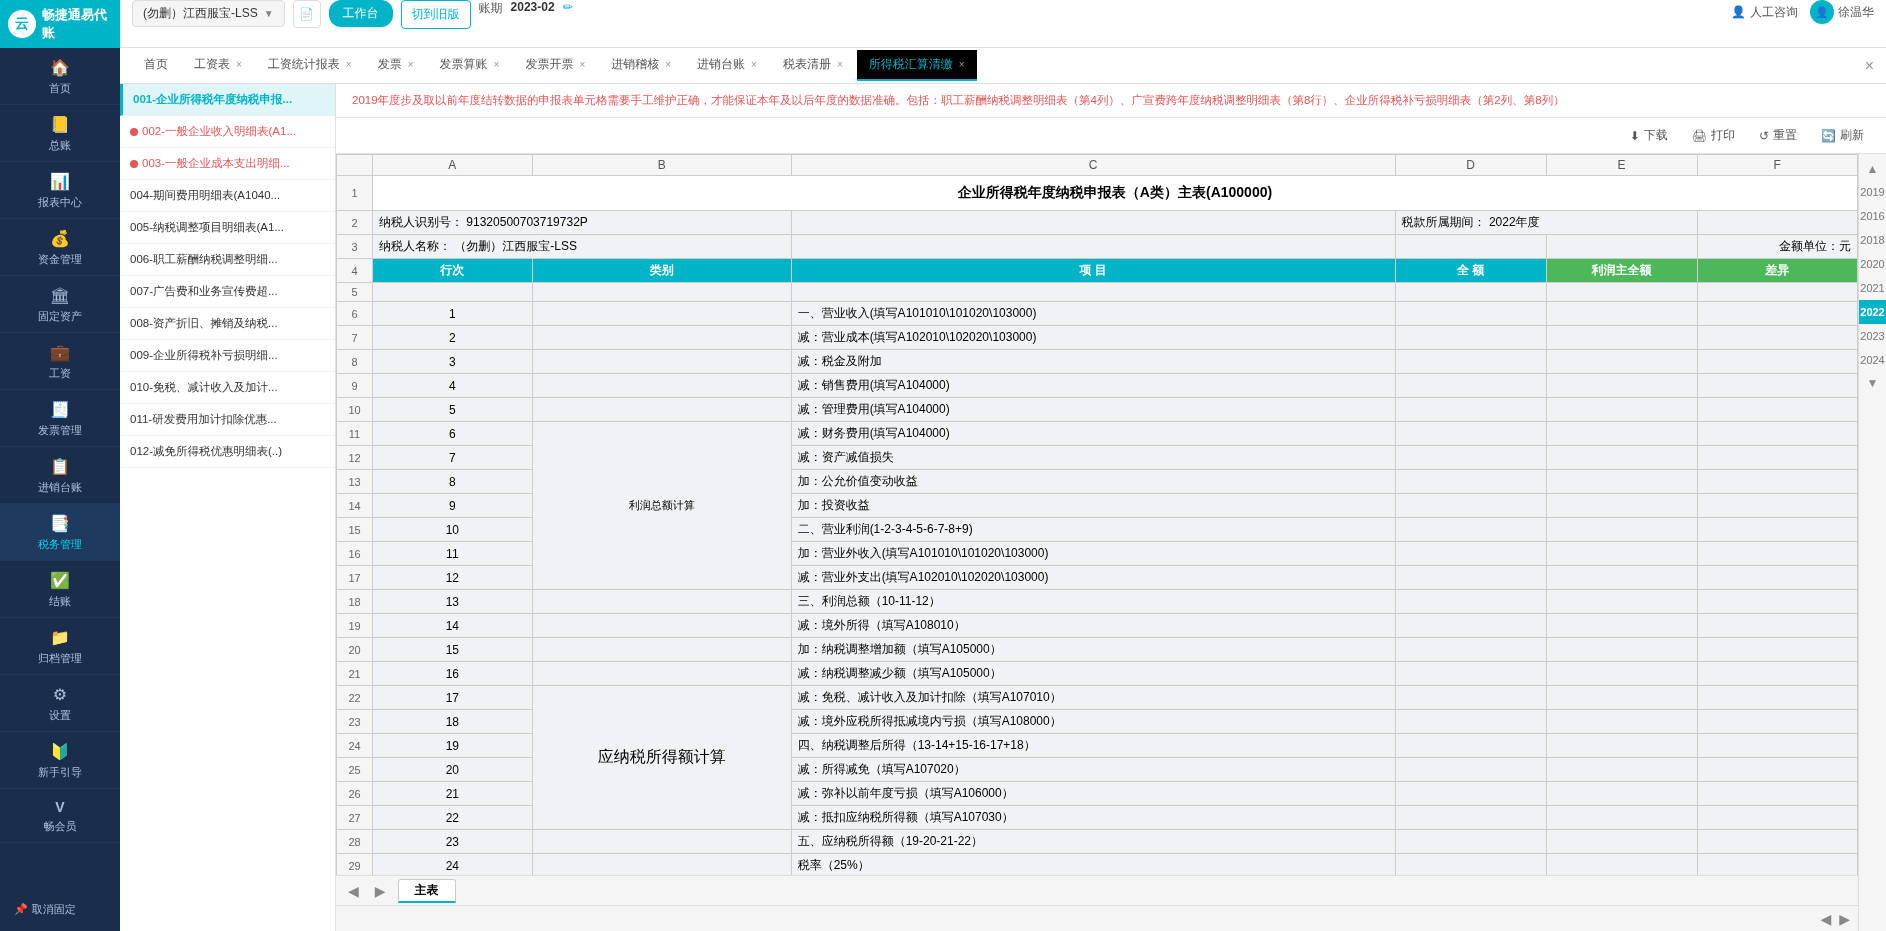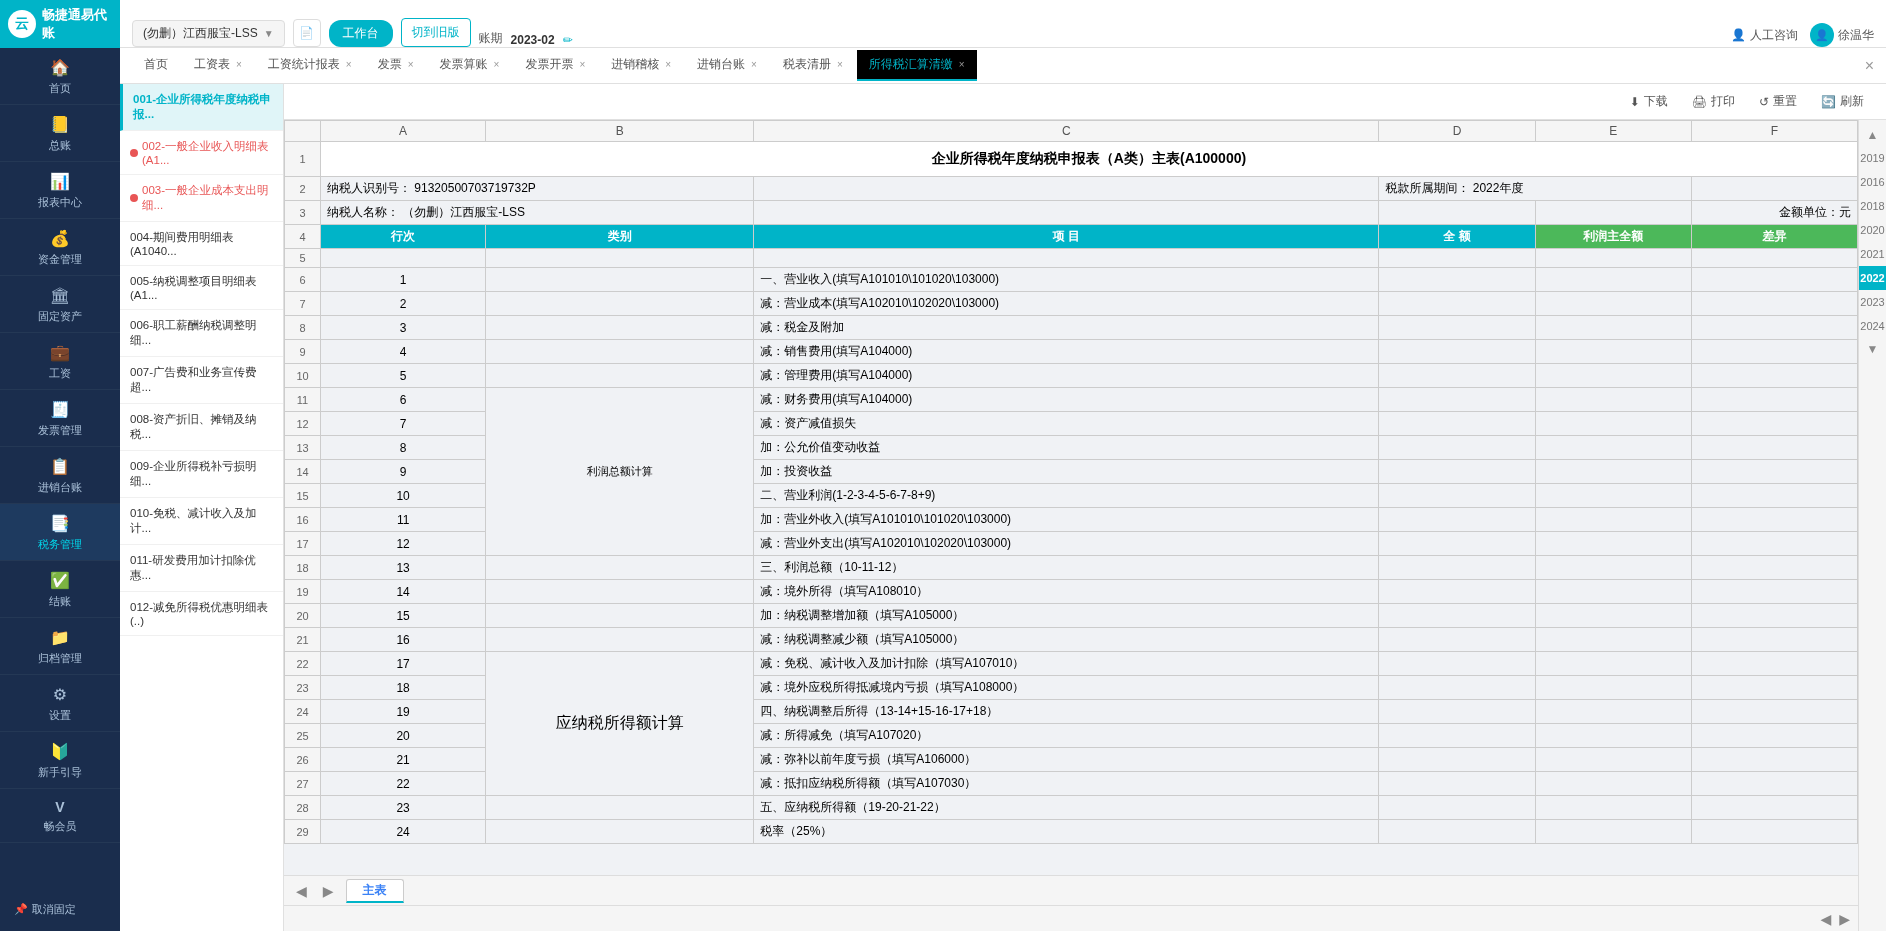--- a/index.html
+++ b/index.html
@@ -13,21 +13,21 @@
     .sidebar-item { display: flex; flex-direction: column; align-items: center; padding: 10px 4px 8px; cursor: pointer; color: #aac0d8; font-size: 11px; border-bottom: 1px solid #243855; gap: 4px; }
     .sidebar-item.active { background: #1e3a5f; color: #00d4e8; }
     .sidebar-item .nav-icon { font-size: 16px; }
     .sidebar-footer { padding: 10px; display: flex; flex-direction: column; align-items: center; gap: 6px; }
     .sidebar-footer-item { display: flex; align-items: center; gap: 4px; color: #aac0d8; font-size: 11px; cursor: pointer; padding: 4px; width: 100%; }
 
     
     .main { flex: 1; display: flex; flex-direction: column; overflow: hidden; }
 
     
-    .topbar { background: #fff; height: 48px; display: flex; align-items: flex-end; padding: 0 12px; border-bottom: 1px solid #e0e0e0; gap: 8px; flex-shrink: 0; }
+    .topbar { background: #fff; height: 48px; display: flex; align-items: flex-start; padding: 0 12px; border-bottom: 1px solid #e0e0e0; gap: 8px; flex-shrink: 0; }
     .company-selector { display: flex; align-items: center; gap: 6px; background: #f5f5f5; border: 1px solid #ddd; border-radius: 4px; padding: 4px 10px; cursor: pointer; font-size: 12px; color: #333; }
     .company-selector .chevron { color: #888; font-size: 10px; }
     .doc-btn { width: 28px; height: 28px; border: 1px solid #ddd; border-radius: 4px; display: flex; align-items: center; justify-content: center; cursor: pointer; background: #fff; }
     .workbench-btn { background: #00b4c8; color: #fff; border: none; border-radius: 12px; padding: 5px 14px; cursor: pointer; font-size: 12px; }
     .switch-btn { border: 1px solid #00b4c8; color: #00b4c8; background: #fff; border-radius: 4px; padding: 5px 10px; cursor: pointer; font-size: 12px; }
     .period-edit-icon { color: #00b4c8; cursor: pointer; }
     .topbar-right { margin-left: auto; display: flex; align-items: center; gap: 12px; color: #555; font-size: 12px; }
     .topbar-right .user-service { display: flex; align-items: center; gap: 4px; cursor: pointer; }
     .topbar-right .user-name { display: flex; align-items: center; gap: 4px; cursor: pointer; }
     .user-avatar { width: 24px; height: 24px; border-radius: 50%; background: #00b4c8; display: flex; align-items: center; justify-content: center; color: #fff; font-size: 11px; }
@@ -36,21 +36,21 @@
     .tabs-bar { background: #fff; display: flex; align-items: center; padding: 0 12px; border-bottom: 1px solid #e0e0e0; height: 36px; flex-shrink: 0; gap: 2px; overflow-x: auto; }
     .tab { display: flex; align-items: center; gap: 4px; padding: 6px 12px; cursor: pointer; font-size: 12px; color: #555; border-bottom: 2px solid transparent; white-space: nowrap; }
     .tab.active { color: #00b4c8; border-bottom: 2px solid #00b4c8; background: #e8f8fb; }
     .tab .close-icon { font-size: 10px; color: #999; margin-left: 2px; }
     .tabs-close-all { margin-left: auto; font-size: 16px; color: #999; cursor: pointer; }
 
     
     .content-area { display: flex; flex: 1; overflow: hidden; }
 
     
-    .left-panel { width: 164px; background: #fff; border-right: 1px solid #e0e0e0; display: flex; flex-direction: column; flex-shrink: 0; overflow-y: auto; }
+    .left-panel { width: 216px; background: #fff; border-right: 1px solid #e0e0e0; display: flex; flex-direction: column; flex-shrink: 0; overflow-y: auto; }
     .left-panel-item { padding: 8px 10px; font-size: 11.5px; cursor: pointer; color: #333; border-bottom: 1px solid #f0f0f0; display: flex; align-items: center; gap: 4px; }
     .left-panel-item.active { background: #e0f5f8; color: #00b4c8; font-weight: bold; border-left: 3px solid #00b4c8; }
     .left-panel-item.error { color: #e85555; }
     .left-panel-item .item-dot { width: 8px; height: 8px; border-radius: 50%; flex-shrink: 0; }
     .item-dot.red { background: #e85555; }
 
     
     .right-panel { flex: 1; display: flex; flex-direction: column; overflow: hidden; }
 
     
@@ -74,21 +74,21 @@
     .cell-center { text-align: center; }
     .cell-right { text-align: right; }
 
     
     .header-row-green { background: #4cb85a !important; color: #fff !important; font-weight: bold; text-align: center; }
     .header-row-blue { background: #00b4c8 !important; color: #fff !important; font-weight: bold; text-align: center; }
 
     
     .sheet-tabs { background: #f5f5f5; border-top: 1px solid #ddd; padding: 4px 8px; display: flex; align-items: center; gap: 8px; height: 30px; flex-shrink: 0; }
     .sheet-tab { padding: 2px 16px; background: #fff; border: 1px solid #ccc; border-radius: 3px 3px 0 0; font-size: 12px; cursor: pointer; color: #333; }
-    .sheet-tab.active { background: #fff; border-bottom: 2px solid #00b4c8; color: #3b82f6; font-weight: bold; }
+    .sheet-tab.active { background: #fff; border-bottom: 2px solid #00b4c8; color: #000000; font-weight: bold; }
     .sheet-nav-btn { font-size: 14px; color: #888; cursor: pointer; padding: 2px 4px; }
 
     
     .year-timeline { width: 28px; background: #f5f5f5; border-left: 1px solid #ddd; display: flex; flex-direction: column; align-items: center; padding: 4px 0; gap: 0; flex-shrink: 0; overflow: hidden; }
     .year-item { writing-mode: horizontal-tb; font-size: 11px; color: #777; cursor: pointer; padding: 6px 20px; text-align: center; width: 100%; display: flex; align-items: center; justify-content: center; }
     .year-item.active { background: #00b4c8; color: #fff; font-weight: bold; }
 
     
     .scroll-arrow { font-size: 12px; color: #888; cursor: pointer; text-align: center; padding: 4px; }
 
@@ -280,20 +280,23 @@
       <div class="left-panel-item">
         <span>011-研发费用加计扣除优惠...</span>
       </div>
       <div class="left-panel-item">
         <span>012-减免所得税优惠明细表(..)</span>
       </div>
     </div>
 
     <div class="right-panel">
 
+      <div class="warning-bar">
+        <span>2019年度步及取以前年度结转数据的申报表单元格需要手工维护正确，才能保证本年及以后年度的数据准确。包括：职工薪酬纳税调整明细表（第4列）、广宣费跨年度纳税调整明细表（第8行）、企业所得税补亏损明细表（第2列、第8列）</span>
+      </div>
 
       <div class="report-toolbar">
         <div class="toolbar-btn">
           <span>⬇</span>
           <span>下载</span>
         </div>
         <div class="toolbar-btn">
           <span>🖨</span>
           <span>打印</span>
         </div>

